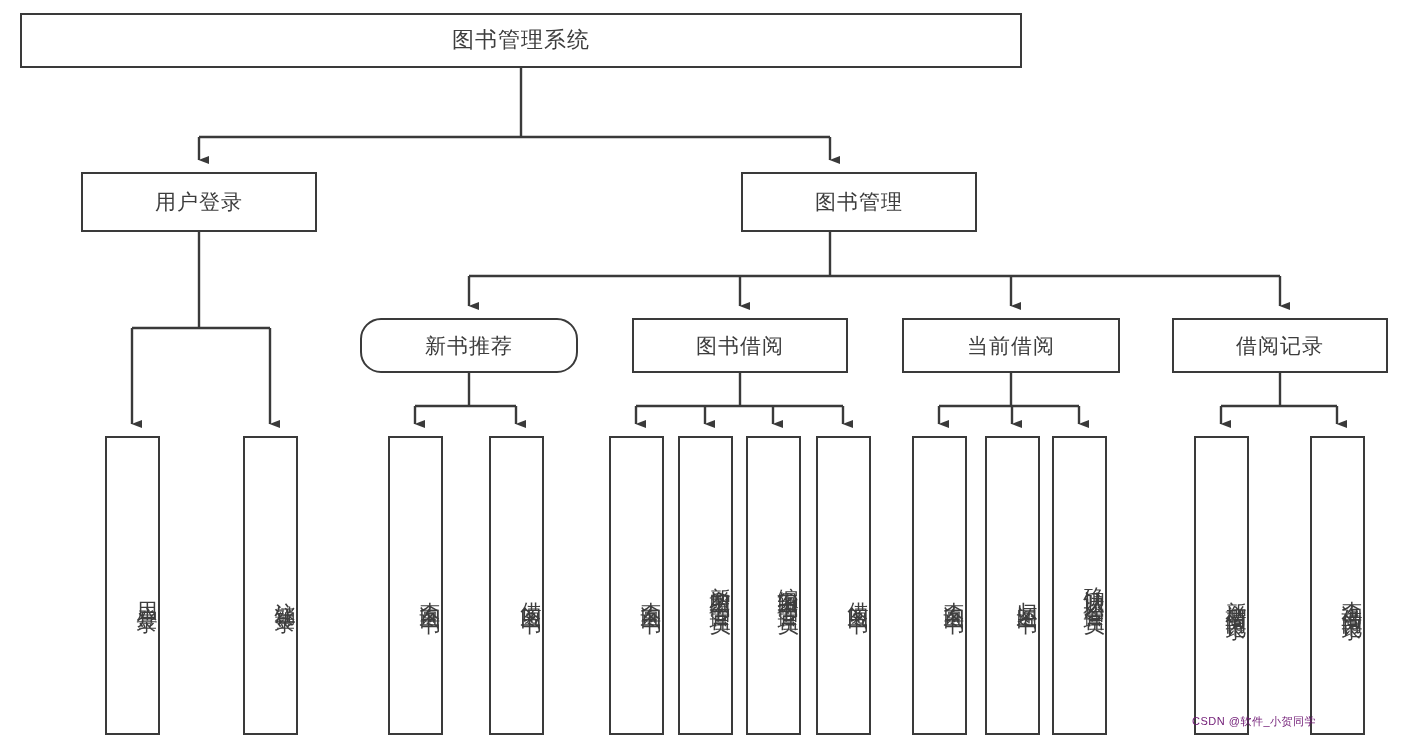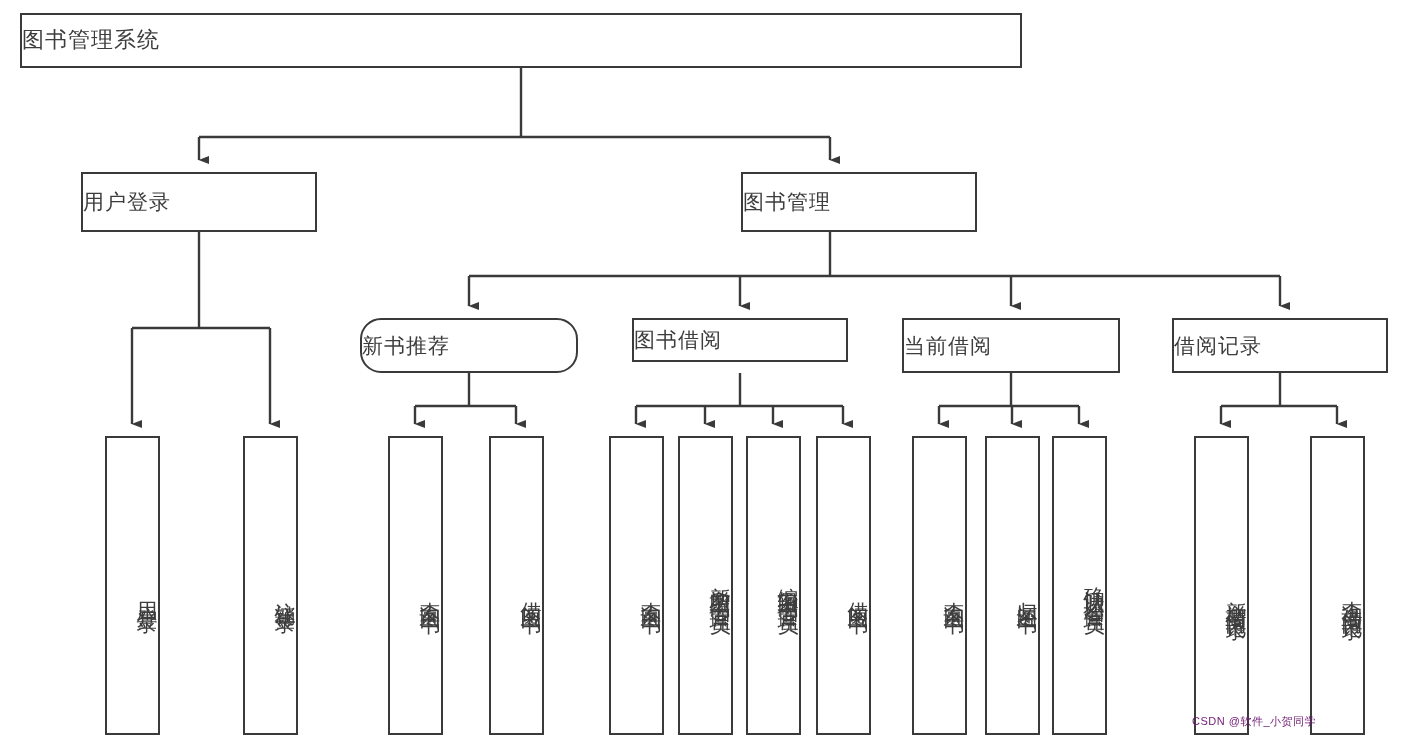--- a/index.html
+++ b/index.html
@@ -26,20 +26,21 @@
     height: 747px;
     pointer-events: none;
   }
   .node {
     position: absolute;
     box-sizing: border-box;
     background: #ffffff;
     border: 2px solid #3a3a3a;
     display: flex;
     align-items: center;
+    justify-content: center;
     color: #3d3d3d;
     letter-spacing: 1px;
   }
   .node.horiz {
     font-size: 21px;
     line-height: 1.2;
   }
   .node.root {
     font-size: 22px;
   }
@@ -123,21 +124,21 @@
   <div class="node horiz" style="left:81px; top:172px; width:236px; height:60px;">
     <span>用户登录</span>
   </div>
   <div class="node horiz" style="left:712px; top:172px; width:236px; height:60px;margin-left:29px;">
     <span>图书管理</span>
   </div>
 
   <div class="node horiz" style="left:360px; top:318px; width:218px; height:55px;border-radius:21px;">
     <span>新书推荐</span>
   </div>
-  <div class="node horiz" style="left:632px; top:318px; width:216px; height:44px;">
+  <div class="node horiz" style="left:632px; top:318px; width:216px; height:55px;">
     <span>图书借阅</span>
   </div>
   <div class="node horiz" style="left:1172px; top:318px; width:216px; height:55px;">
     <span>借阅记录</span>
   </div>
   <div class="node horiz" style="left:902px; top:318px; width:218px; height:55px;">
     <span>当前借阅</span>
   </div>
 
   <div class="node leaf" style="left:105px; top:436px; width:55px; height:299px;">

